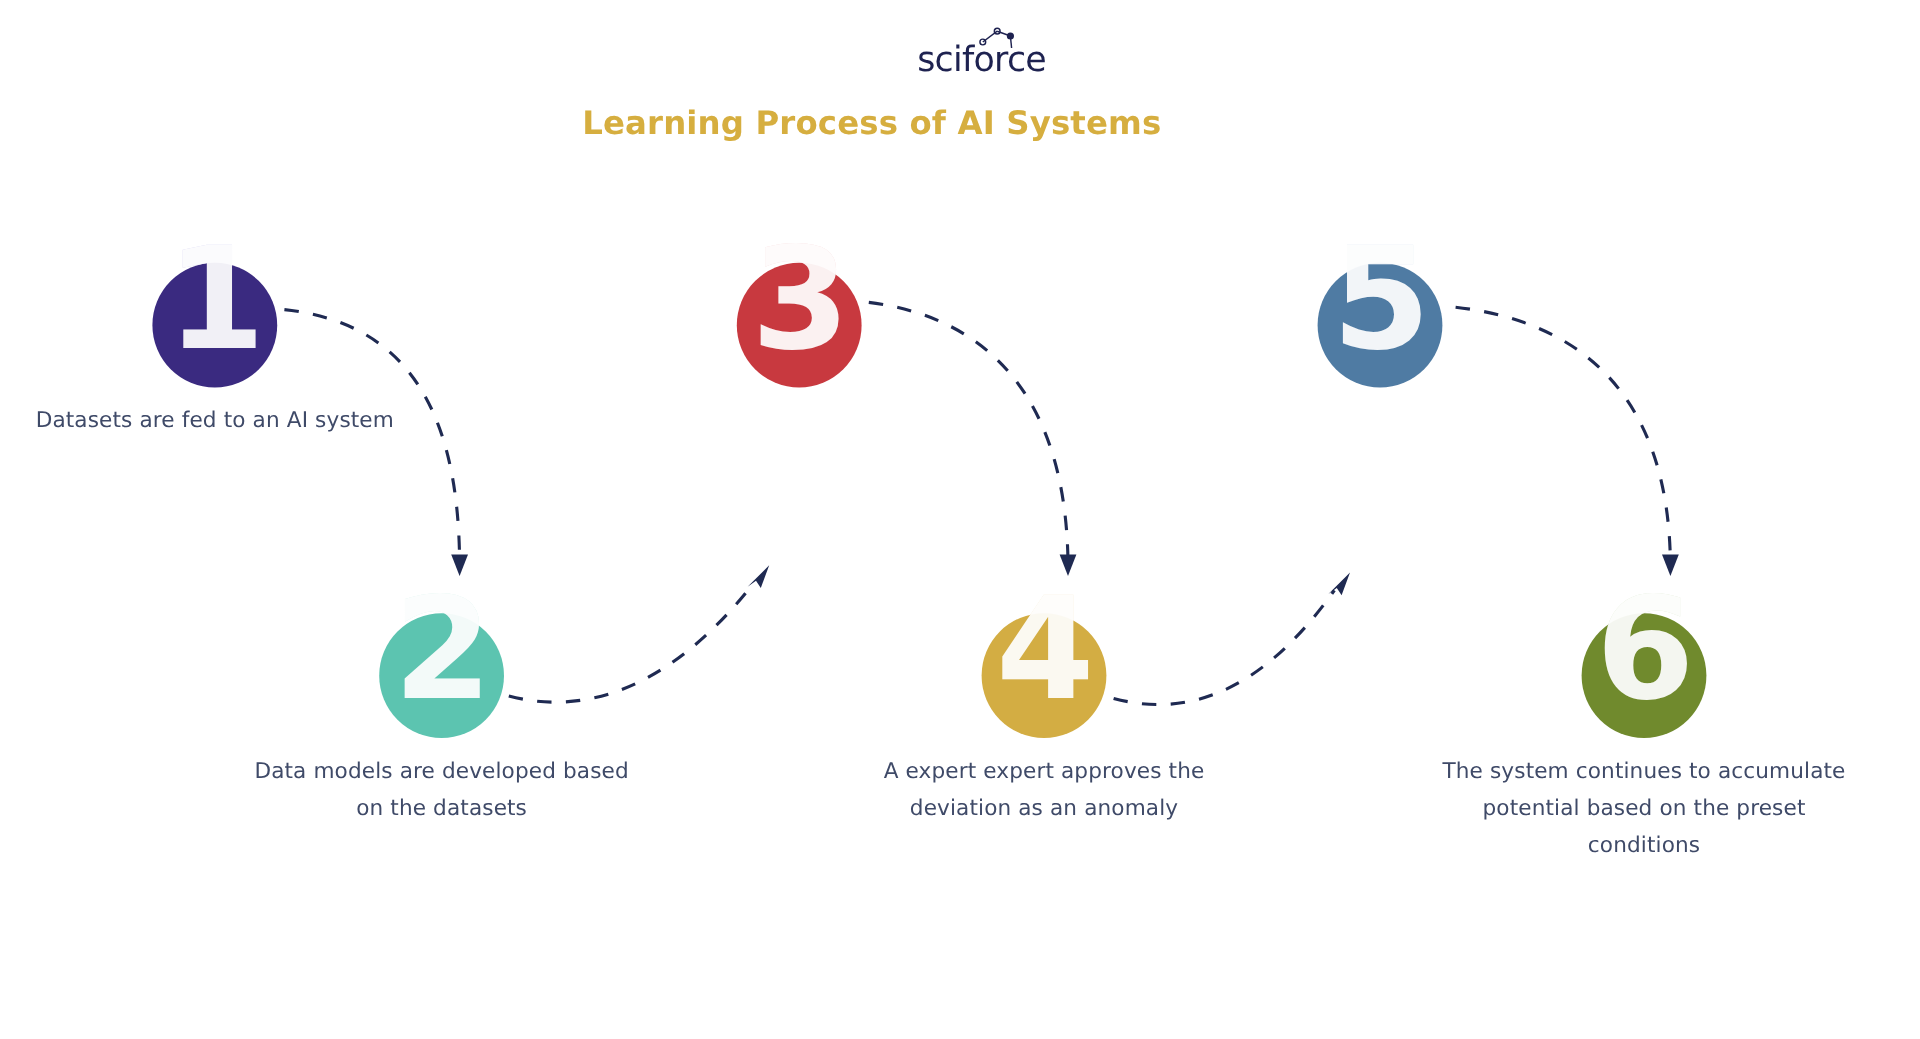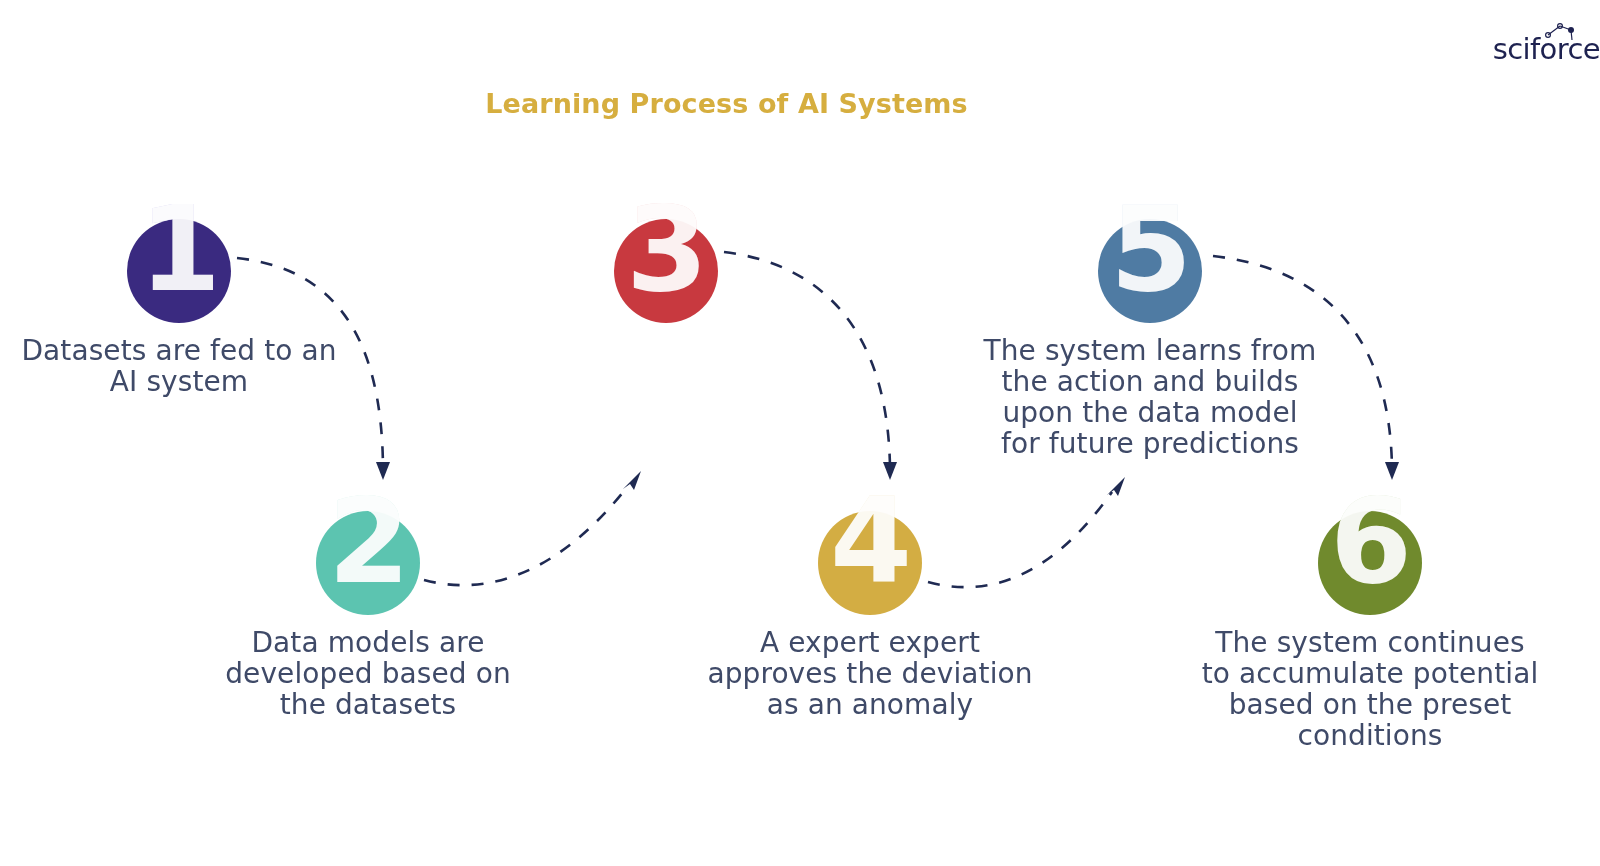--- a/index.html
+++ b/index.html
@@ -19,21 +19,21 @@
 
   
   #logo {
     position: absolute;
     left: 0;
     top: 26px;
     width: 1600px;
     height: 46px;
     display: flex;
     align-items: center;
-    justify-content: flex-end;
+    justify-content: center;
     padding-left: 36px;
   }
   #logo .logo-wrap {
     position: relative;
     display: inline-block;
   }
   #logo .logo-text {
     font-family: "DejaVu Sans", "Liberation Sans", sans-serif;
     font-size: 29px;
     font-weight: 400;
@@ -116,21 +116,21 @@
     height: 148px;
     font-size: 118px;
     font-weight: bold;
     line-height: 148px;
     letter-spacing: -2px;
     text-align: center;
     opacity: 0.45;
   }
   .step .caption {
     margin-top: 12px;
-    font-size: 28px;
+    font-size: 18px;
     line-height: 31px;
     color: #3f4a68;
     font-weight: 400;
     letter-spacing: 0.1px;
   }
 
   
   #step-1 { left: 9px;    top: 219px; }
   #step-3 { left: 496px;  top: 219px; }
   #step-5 { left: 980px;  top: 219px; }
@@ -229,21 +229,20 @@
   </div>
   <div class="caption" style="color: rgb(63, 74, 104);">A expert expert approves the deviation as an anomaly</div>
 </div>
 
 <div class="step" id="step-5">
   <div class="badge">
     <div class="numeral-ghost" style="color: rgb(167, 195, 217);">5</div>
     <div class="disc" style="background: rgb(79, 123, 163);"></div>
     <div class="numeral">5</div>
   </div>
-  <div class="caption" style="color: rgb(63, 74, 104);">The system learns from the action and builds upon the data model for future predictions</div>
 </div>
 
 <div class="step" id="step-6">
   <div class="badge">
     <div class="numeral-ghost" style="color: rgb(169, 198, 138);">6</div>
     <div class="disc" style="background: rgb(112, 138, 45);"></div>
     <div class="numeral">6</div>
   </div>
   <div class="caption" style="color: rgb(63, 74, 104);">The system continues to accumulate potential based on the preset conditions</div>
 </div>

